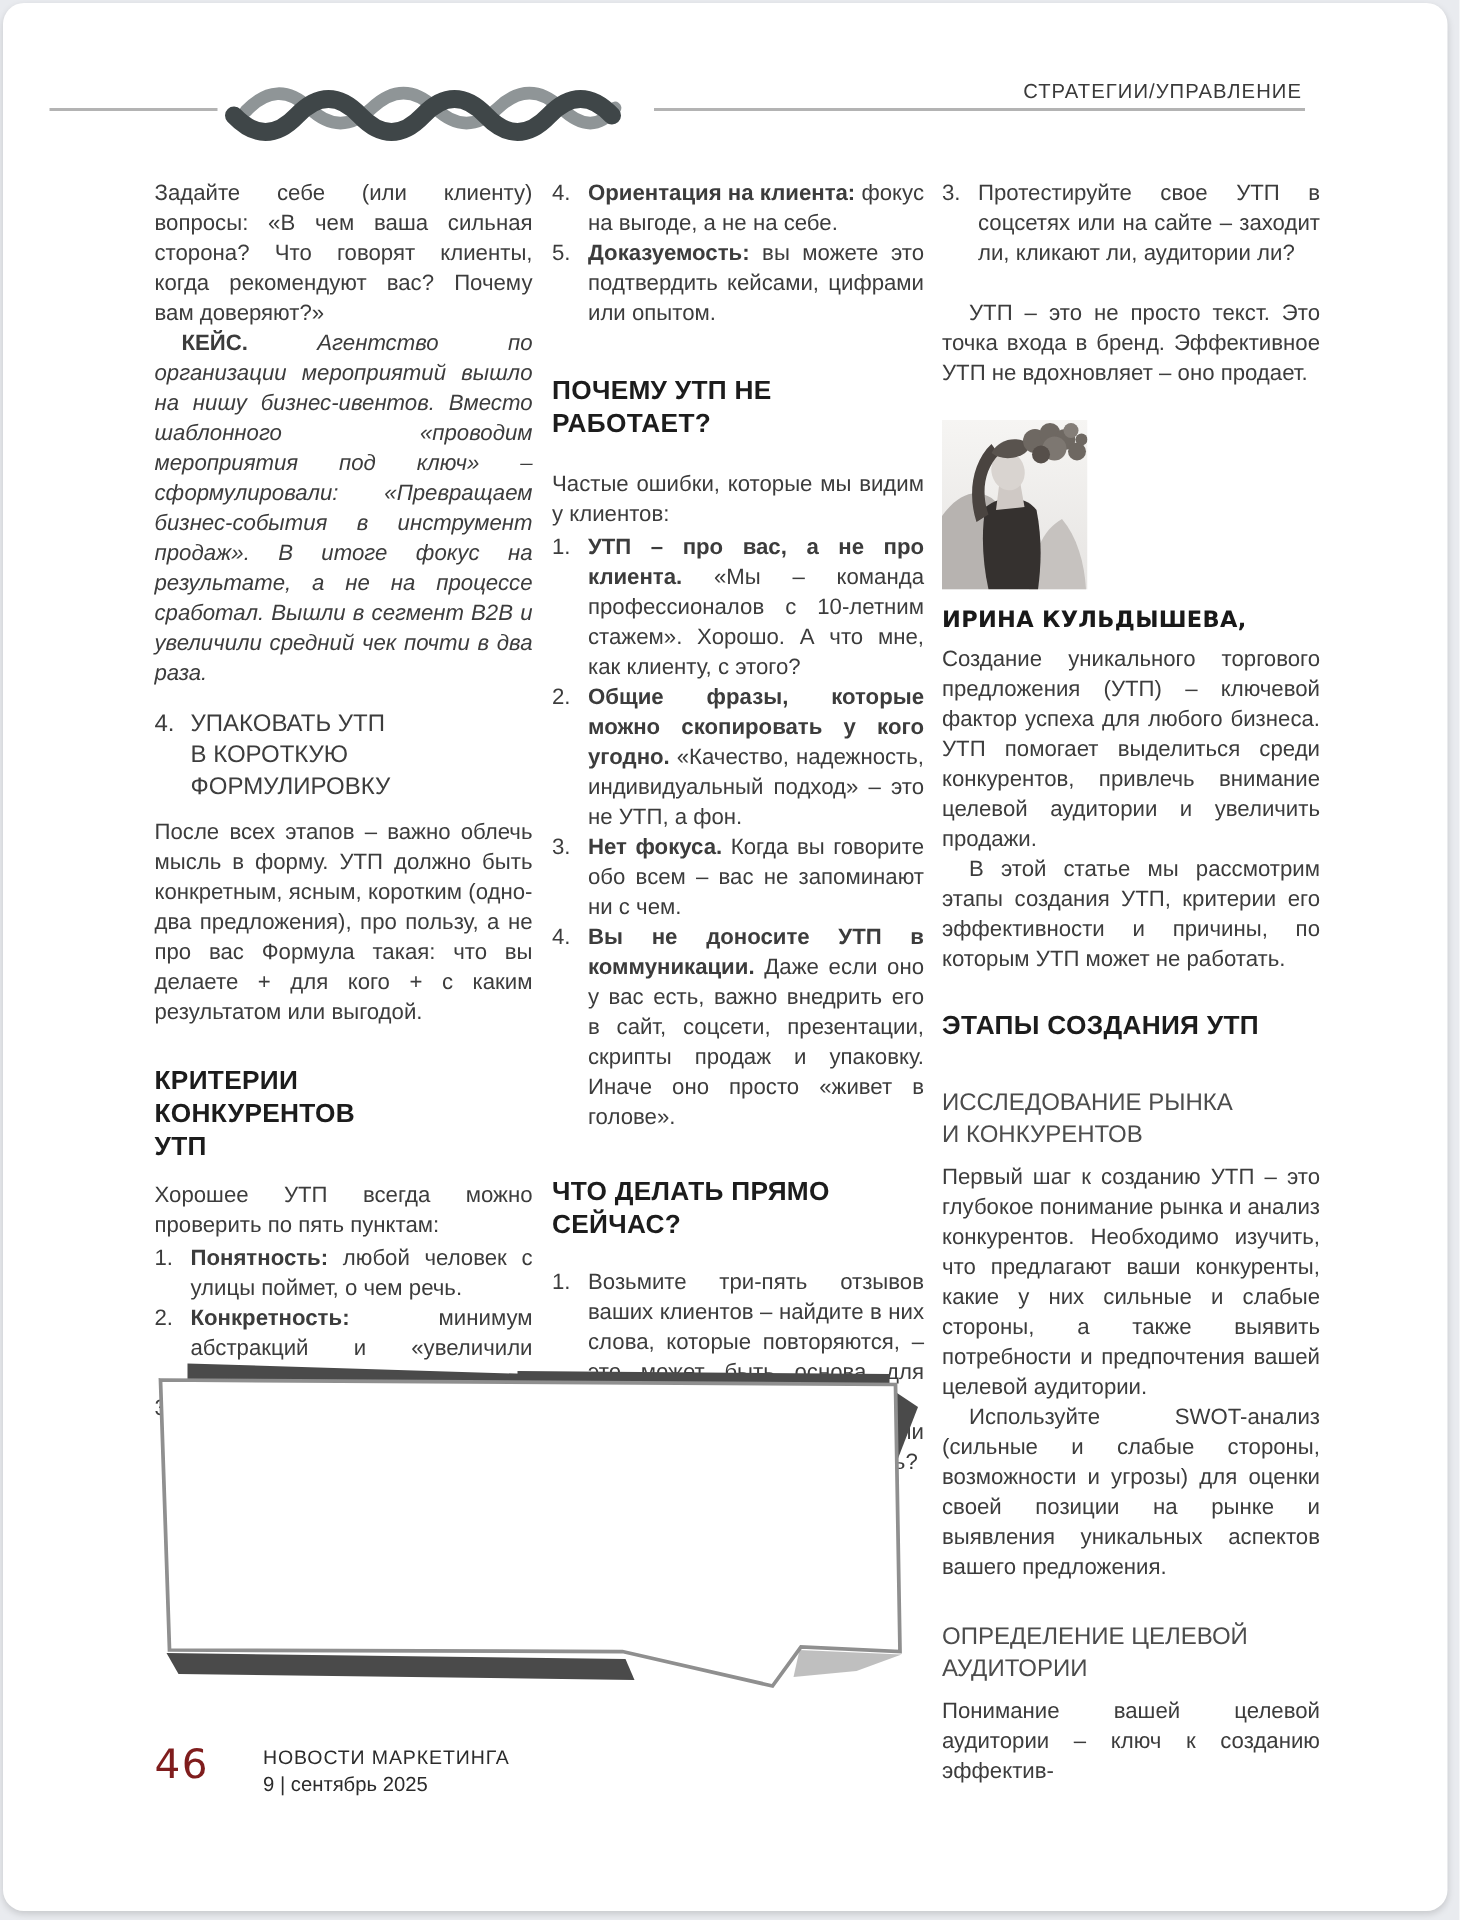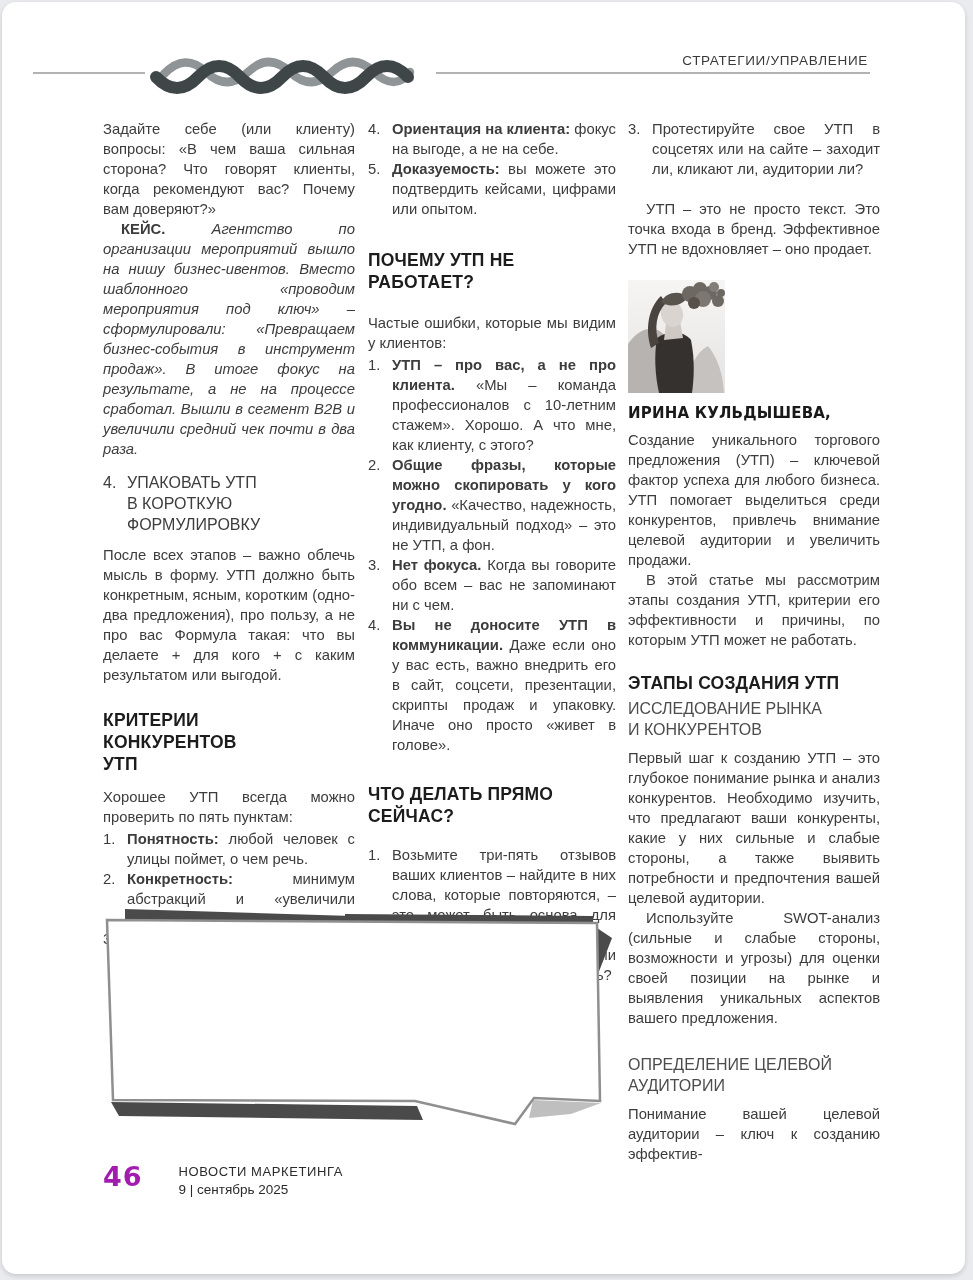--- a/index.html
+++ b/index.html
@@ -70,21 +70,21 @@
   .callout-text{
     position:absolute;left:82px;top:86px;width:400px;
     font-family:"DejaVu Sans",sans-serif;
     font-weight:bold;font-size:19px;line-height:23.5px;
     letter-spacing:.4px;color:#141414;white-space:pre-line;
   }
   
   .footer{position:absolute;left:101px;top:1160px;display:flex;align-items:flex-start;}
   .page-number{
     font-family:"DejaVu Sans",sans-serif;
-    font-size:27px;font-weight:bold;letter-spacing:1px;color:#a21caf;
+    font-size:27px;font-weight:normal;letter-spacing:1px;color:#7f1d1d;
     line-height:30px;
   }
   .footer-meta{margin-left:36px;padding-top:2px;}
   .magazine-name{font-size:13px;letter-spacing:.6px;color:#2b2b2b;}
   .issue{font-size:13.5px;color:#2b2b2b;margin-top:3px;}
 </style>
 </head>
 <body>
 
 <div class="page">
@@ -209,21 +209,21 @@
         <circle cx="86" cy="7" r="5" fill="#847e78"></circle>
         <circle cx="93" cy="13" r="4" fill="#6e6862"></circle>
       </g>
     </svg>
 
     <p class="author-name">ИРИНА КУЛЬДЫШЕВА,</p>
 
     <p class="j">Создание уникального торгового предложения (УТП) – ключевой фактор успеха для любого бизнеса. УТП помогает выделиться среди конкурентов, привлечь внимание целевой аудитории и увеличить продажи.</p>
     <p class="j indent">В этой статье мы рассмотрим этапы создания УТП, критерии его эффективности и причины, по которым УТП может не работать.</p>
 
-    <h2 class="h2" style="margin-top:22px;margin-bottom:4px;">ЭТАПЫ СОЗДАНИЯ УТП</h2>
+    <h2 class="h2" style="margin-top:22px;margin-bottom:31px;">ЭТАПЫ СОЗДАНИЯ УТП</h2>
 
     <div class="h3 pre" style="margin-top:0;">ИССЛЕДОВАНИЕ РЫНКА
 И КОНКУРЕНТОВ</div>
     <p class="j">Первый шаг к созданию УТП – это глубокое понимание рынка и анализ конкурентов. Необходимо изучить, что предлагают ваши конкуренты, какие у них сильные и слабые стороны, а также выявить потребности и предпочтения вашей целевой аудитории.</p>
     <p class="j indent">Используйте SWOT-анализ (сильные и слабые стороны, возможности и угрозы) для оценки своей позиции на рынке и выявления уникальных аспектов вашего предложения.</p>
 
     <div class="h3 pre" style="margin-top:26px;">ОПРЕДЕЛЕНИЕ ЦЕЛЕВОЙ
 АУДИТОРИИ</div>
     <p class="j">Понимание вашей целевой аудитории – ключ к созданию эффектив-</p>
   </div>

